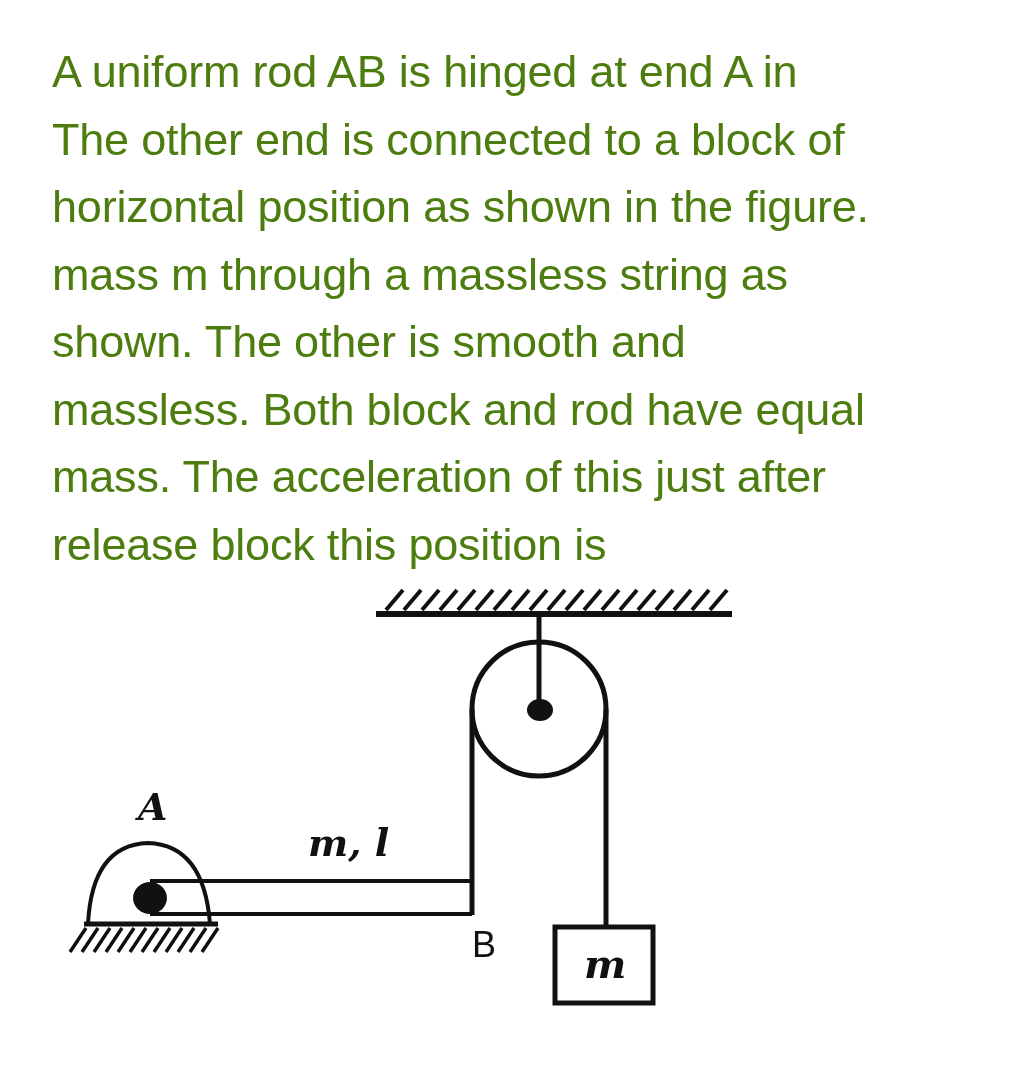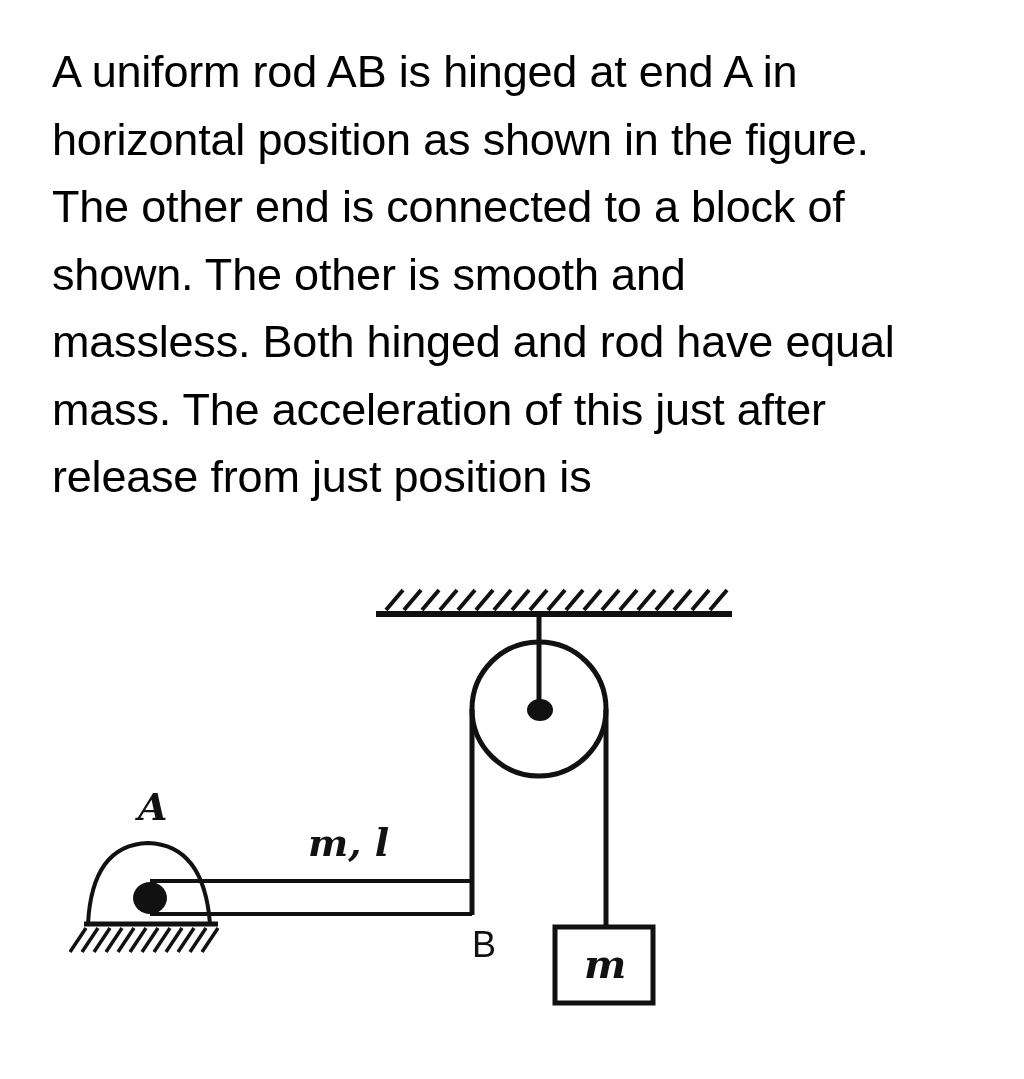--- a/index.html
+++ b/index.html
@@ -1,38 +1,39 @@
 <!DOCTYPE html>
 <html><head>
   <meta charset="utf-8">
   <style>
     html, body { margin: 0; padding: 0; background: #ffffff; }
     body { width: 1024px; height: 1079px; position: relative; overflow: hidden; }
     .question {
       position: absolute; left: 52px; top: 38px; width: 950px;
       font-family: "Liberation Sans", sans-serif;
-      font-size: 45px; line-height: 67.5px; color: #000000;
+      font-size: 45px; line-height: 67.5px; color: #4d7c0f;
       letter-spacing: -0.2px;
     }
     .question .line { display: block; white-space: nowrap; }
     svg.figure { position: absolute; left: 0; top: 0; }
     .lbl-serif { font-family: "DejaVu Serif", serif; font-style: italic; font-weight: bold; }
     .lbl-sans { font-family: "Liberation Sans", sans-serif; }
   </style>
 </head>
 <body>
 
 <div class="question">
   <span class="line">A uniform rod AB is hinged at end A in</span>
+  <span class="line">The other end is connected to a block of</span>
   <span class="line">horizontal position as shown in the figure.</span>
-  <span class="line">The other end is connected to a block of</span>
+  <span class="line">mass m through a massless string as</span>
   <span class="line">shown. The other is smooth and</span>
-  <span class="line">massless. Both hinged and rod have equal</span>
+  <span class="line">massless. Both block and rod have equal</span>
   <span class="line">mass. The acceleration of this just after</span>
-  <span class="line">release from just position is</span>
+  <span class="line">release block this position is</span>
 </div>
 
 <svg class="figure" width="1024" height="1079" viewBox="0 0 1024 1079" xmlns="http://www.w3.org/2000/svg">
 
   <g stroke="#111" stroke-width="4" fill="none">
     <line x1="376" y1="614" x2="732" y2="614" stroke-width="6"></line>
     <line x1="386" y1="610" x2="403" y2="590"></line>
     <line x1="404" y1="610" x2="421" y2="590"></line>
     <line x1="422" y1="610" x2="439" y2="590"></line>
     <line x1="440" y1="610" x2="457" y2="590"></line>

